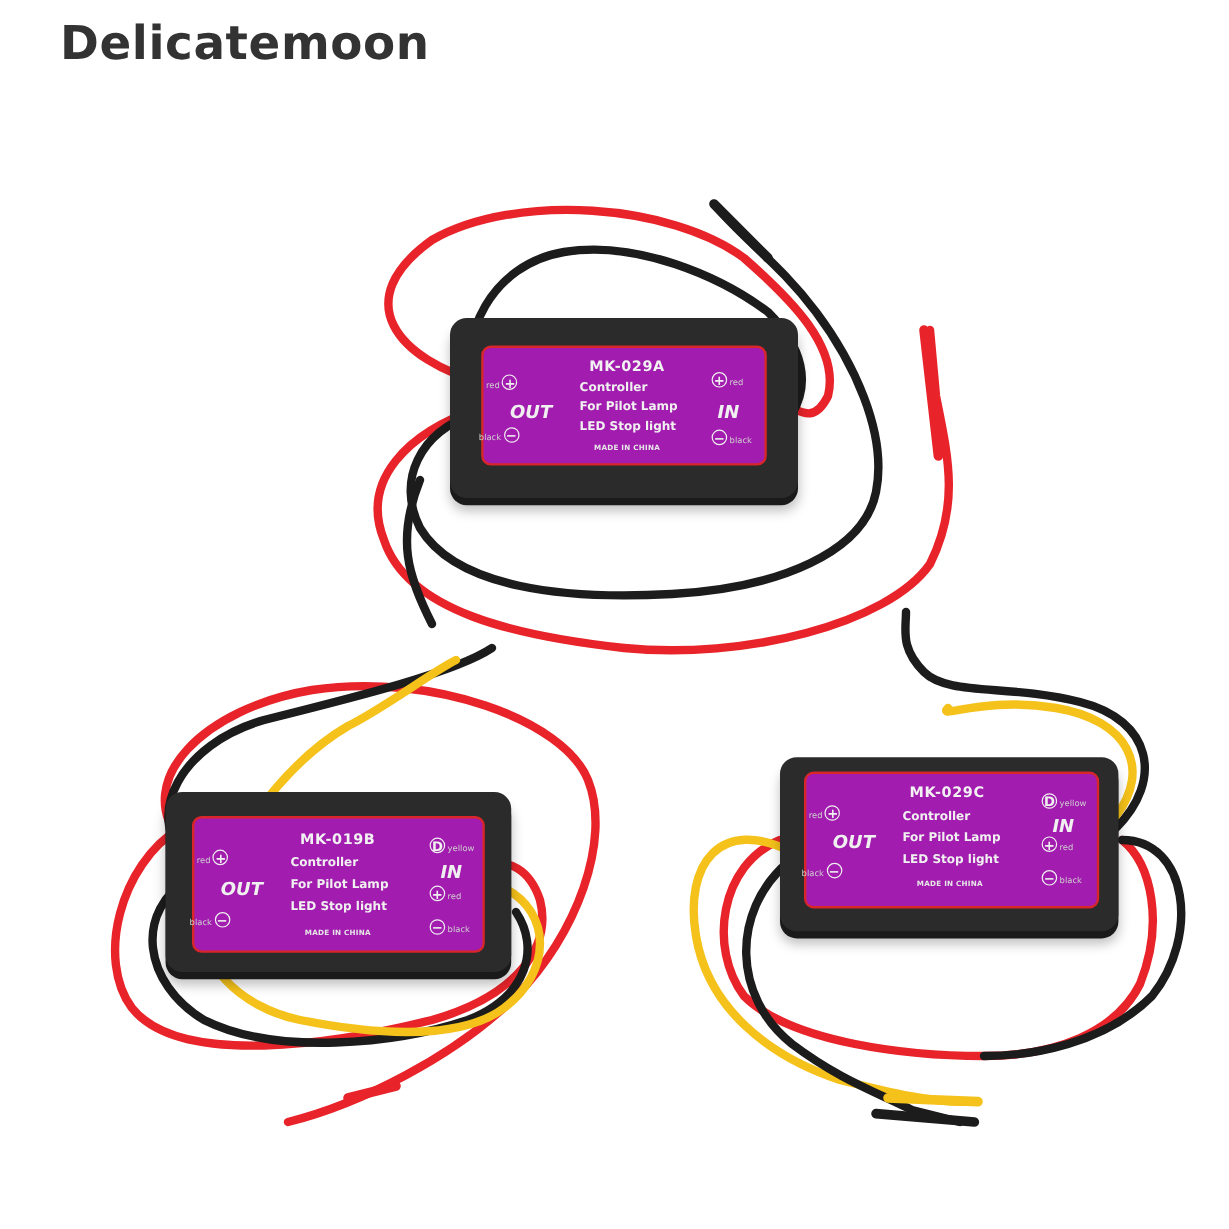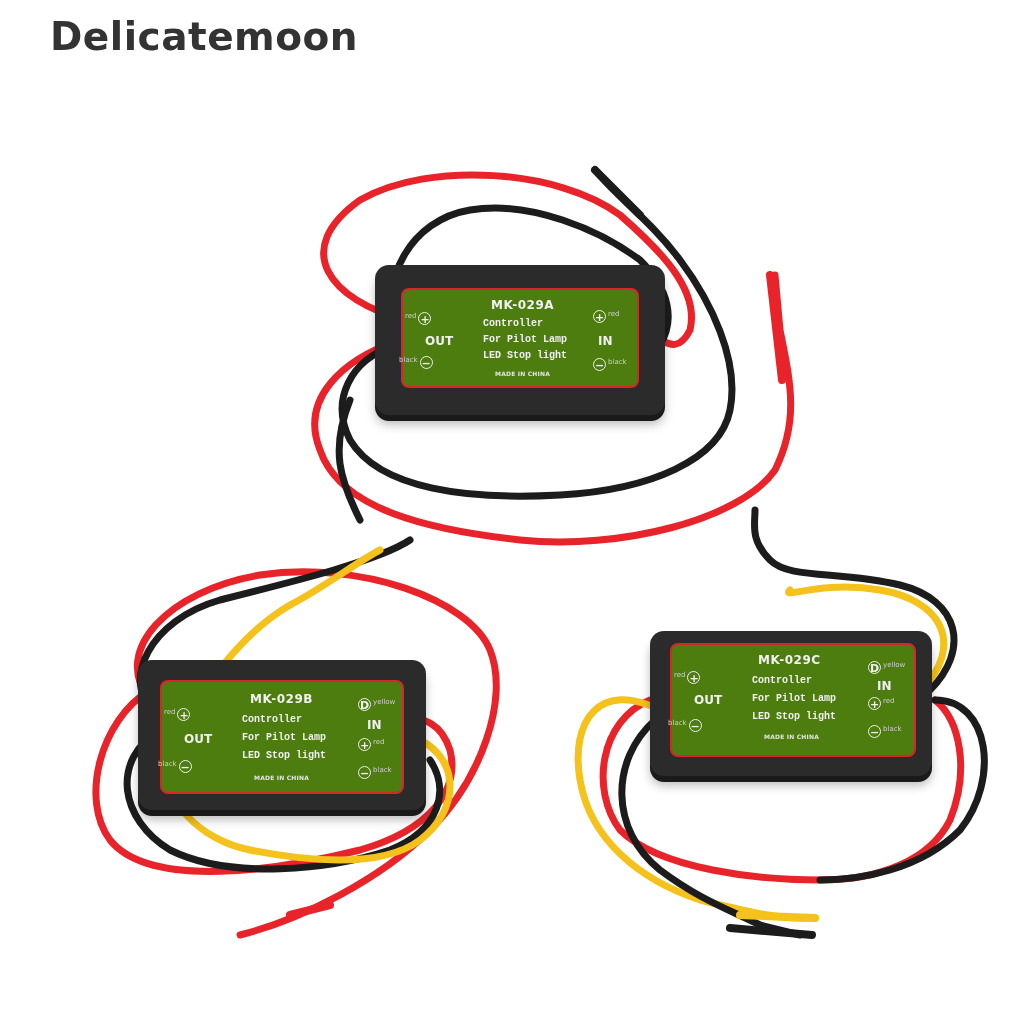--- a/index.html
+++ b/index.html
@@ -1,26 +1,26 @@
 <!DOCTYPE html>
 <html><head>
 <meta charset="utf-8">
 <style>
   html,body{margin:0;padding:0;background:#ffffff;}
   body{width:1024px;height:1024px;position:relative;overflow:hidden;font-family:"DejaVu Sans","Liberation Sans",sans-serif;}
   .brand{position:absolute;left:50px;top:14px;font-size:39px;font-weight:bold;color:#333333;letter-spacing:0.5px;}
   svg.wires{position:absolute;left:0;top:0;}
   .module{position:absolute;background:#2b2b2b;border-radius:14px;box-shadow:0 6px 0 #1a1a1a, 0 10px 10px rgba(0,0,0,0.25);}
   .module .base{position:absolute;left:4px;right:4px;bottom:-12px;height:12px;background:#d9d5d0;border-radius:0 0 10px 10px;z-index:-1;}
-  .panel{position:absolute;border:2px solid #d8262a;border-radius:8px;background:#4d7c0f;}
+  .panel{position:absolute;border:2px solid #d8262a;border-radius:8px;background:#a21caf;}
   .model{position:absolute;color:#f2f2f2;font-weight:bold;font-size:12px;letter-spacing:0.5px;white-space:nowrap;}
-  .line{position:absolute;color:#f0f0f0;font-weight:bold;font-size:10px;white-space:nowrap;font-family:Liberation Mono, monospace;}
+  .line{position:absolute;color:#f0f0f0;font-weight:bold;font-size:10px;white-space:nowrap;}
   .made{position:absolute;color:#e6e6e6;font-weight:bold;font-size:6px;white-space:nowrap;letter-spacing:0.2px;}
-  .side{position:absolute;color:#f0f0f0;font-weight:bold;font-size:12px;}
-  .term{position:absolute;display:flex;align-items:flex-start;gap:2px;}
+  .side{position:absolute;color:#f0f0f0;font-weight:bold;font-size:15px;font-style:italic;}
+  .term{position:absolute;display:flex;align-items:flex-end;gap:2px;}
   .circ{width:13px;height:13px;border:1.5px solid #f0f0f0;border-radius:50%;color:#f0f0f0;font-size:11px;font-weight:bold;line-height:13px;text-align:center;box-sizing:border-box;}
   .tlab{color:#cfcfcf;font-size:7px;}
 </style>
 </head>
 <body>
 
 <div class="brand">Delicatemoon</div>
 
 <svg class="wires" width="1024" height="1024" fill="none" stroke-linecap="round">
 
@@ -74,21 +74,21 @@
     <div class="term" style="left:190px;top:68px;">
       <span class="circ">−</span>
       <span class="tlab">black</span>
     </div>
   </div>
 </div>
 
 <div class="module" style="left:138px;top:660px;width:288px;height:150px;">
   <div class="base"></div>
   <div class="panel" style="left:22px;top:20px;width:240px;height:110px;">
-    <div class="model" style="left:88px;top:10px;">MK-029B</div>
+    <div class="model" style="left:88px;top:10px;">MK-019B</div>
     <div class="line" style="left:80px;top:32px;">Controller</div>
     <div class="line" style="left:80px;top:50px;">For Pilot Lamp</div>
     <div class="line" style="left:80px;top:68px;">LED Stop light</div>
     <div class="made" style="left:92px;top:92px;">MADE IN CHINA</div>
     <div class="side" style="left:22px;top:50px;">OUT</div>
     <div class="side" style="left:205px;top:36px;">IN</div>
     <div class="term" style="left:2px;top:26px;">
       <span class="tlab">red</span>
       <span class="circ">+</span>
     </div>

